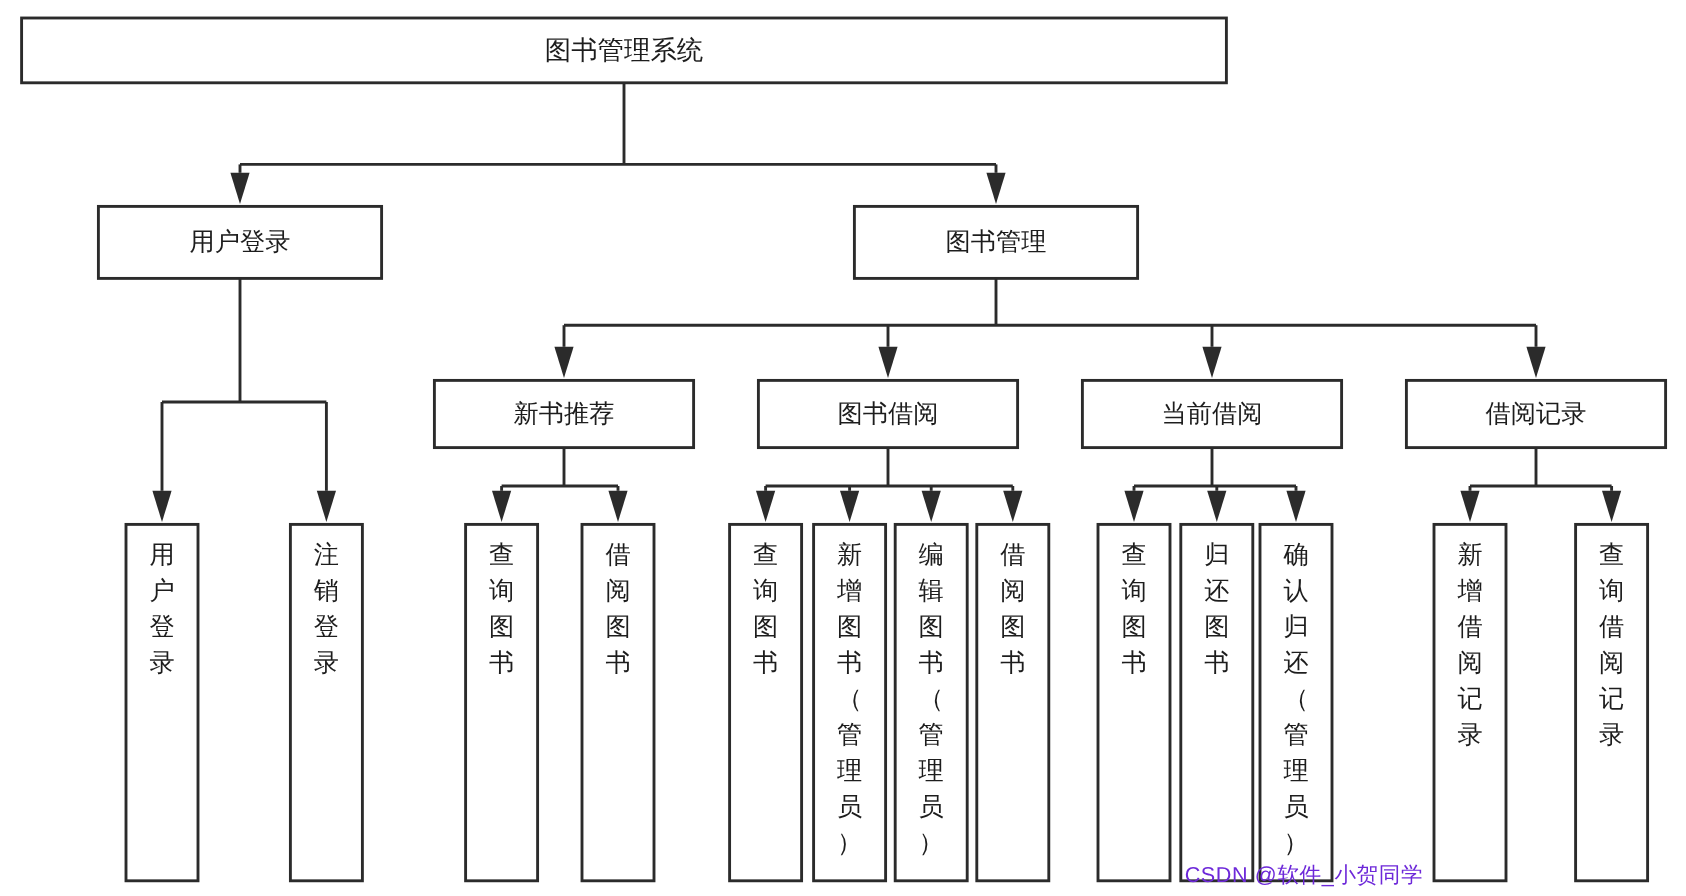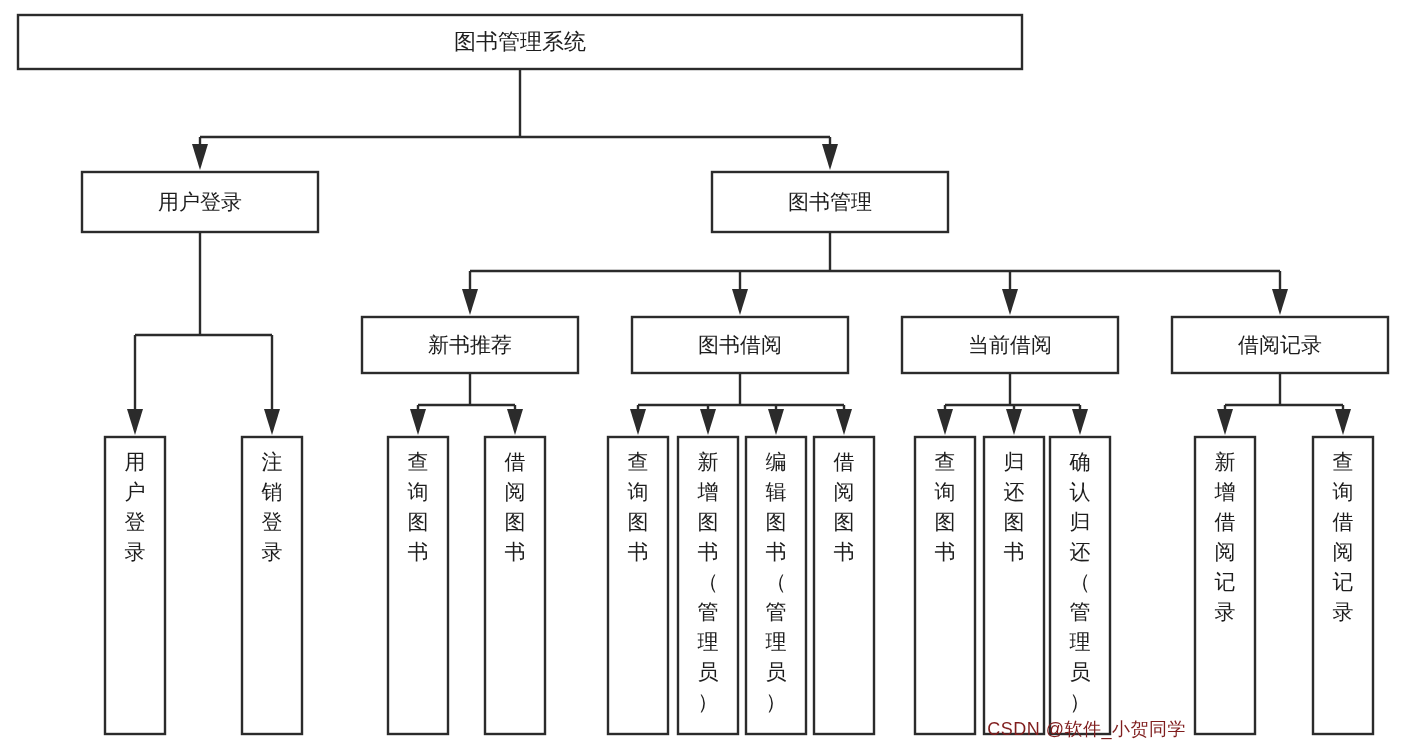--- a/index.html
+++ b/index.html
@@ -35,21 +35,21 @@
   .label-v{
     font-size:21px;
     text-anchor:middle;
   }
   .watermark{
     position:absolute;
     right:8px;
     bottom:6px;
     font-family:"Liberation Sans","DejaVu Sans",sans-serif;
     font-size:18px;
-    color:#7f1d1d;
+    color:#6d28d9;
     white-space:nowrap;
     letter-spacing:0.5px;
     user-select:none;
   }
 </style>
 </head>
 <body>
 
 <div id="diagram-root">
   <svg id="tree-svg" viewBox="0 0 1405 747" xmlns="http://www.w3.org/2000/svg">

